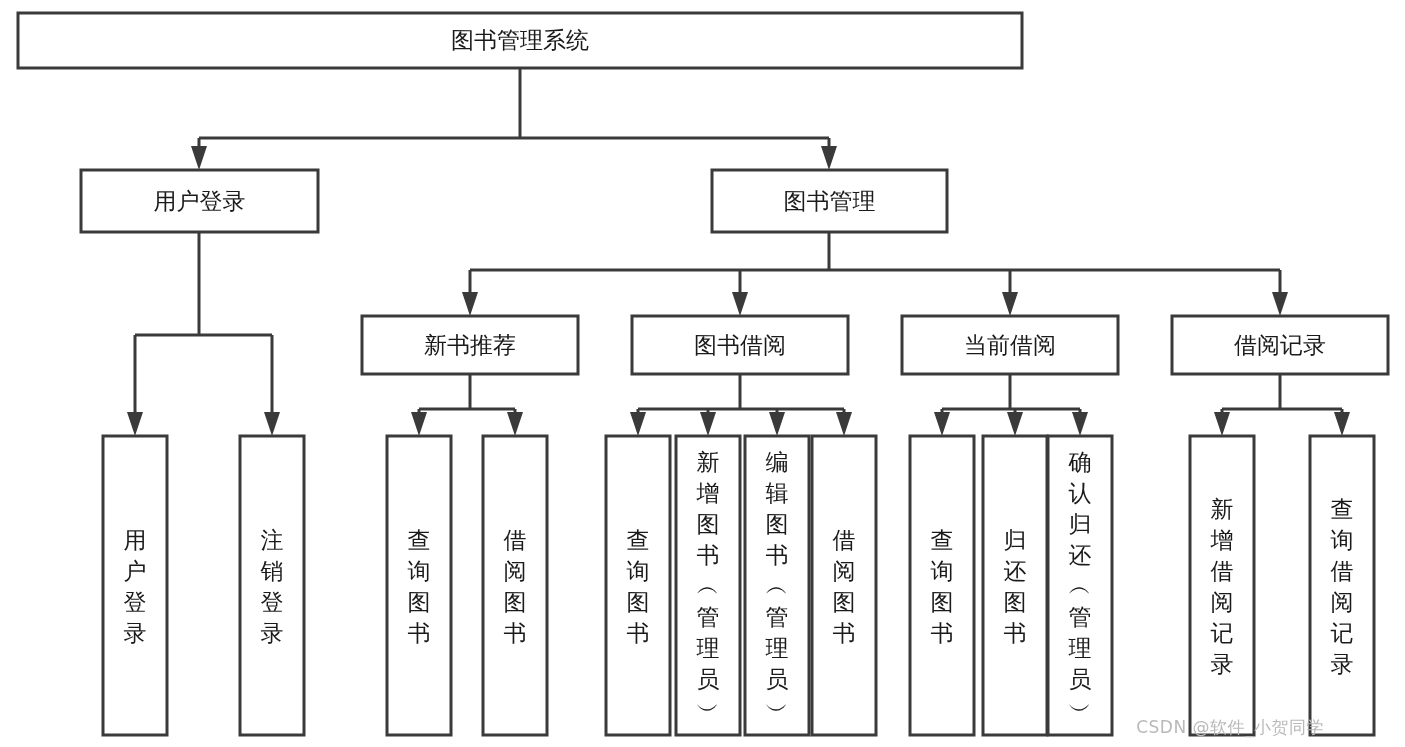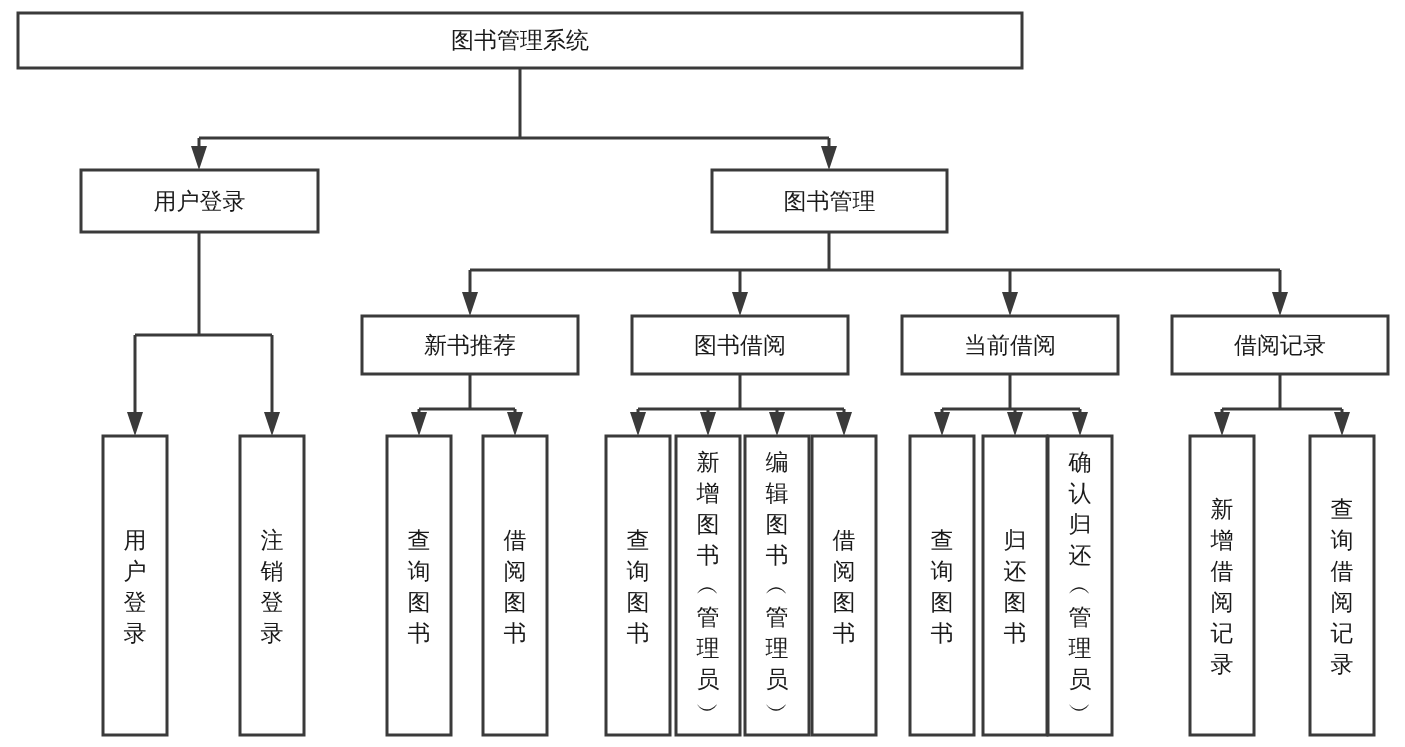--- a/index.html
+++ b/index.html
@@ -205,14 +205,15 @@
           <rect x="1190" y="436" width="64" height="299" class="node-rect"></rect>
           <text x="1222" y="516.68" class="node-label-v"><tspan x="1222" dy="0">新</tspan><tspan x="1222" dy="31">增</tspan><tspan x="1222" dy="31">借</tspan><tspan x="1222" dy="31">阅</tspan><tspan x="1222" dy="31">记</tspan><tspan x="1222" dy="31">录</tspan></text>
         </g>
         <g>
           <rect x="1310" y="436" width="64" height="299" class="node-rect"></rect>
           <text x="1342" y="516.68" class="node-label-v"><tspan x="1342" dy="0">查</tspan><tspan x="1342" dy="31">询</tspan><tspan x="1342" dy="31">借</tspan><tspan x="1342" dy="31">阅</tspan><tspan x="1342" dy="31">记</tspan><tspan x="1342" dy="31">录</tspan></text>
         </g>
       </g>
   </svg>
 
+  <div class="watermark-text">CSDN @软件_小贺同学</div>
 
 </div>
 
 </body></html>

